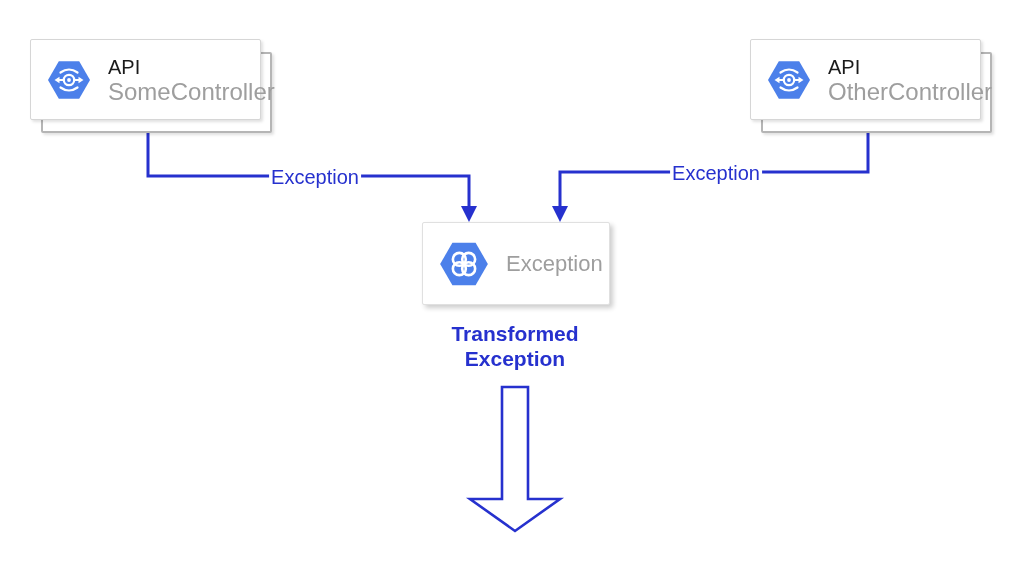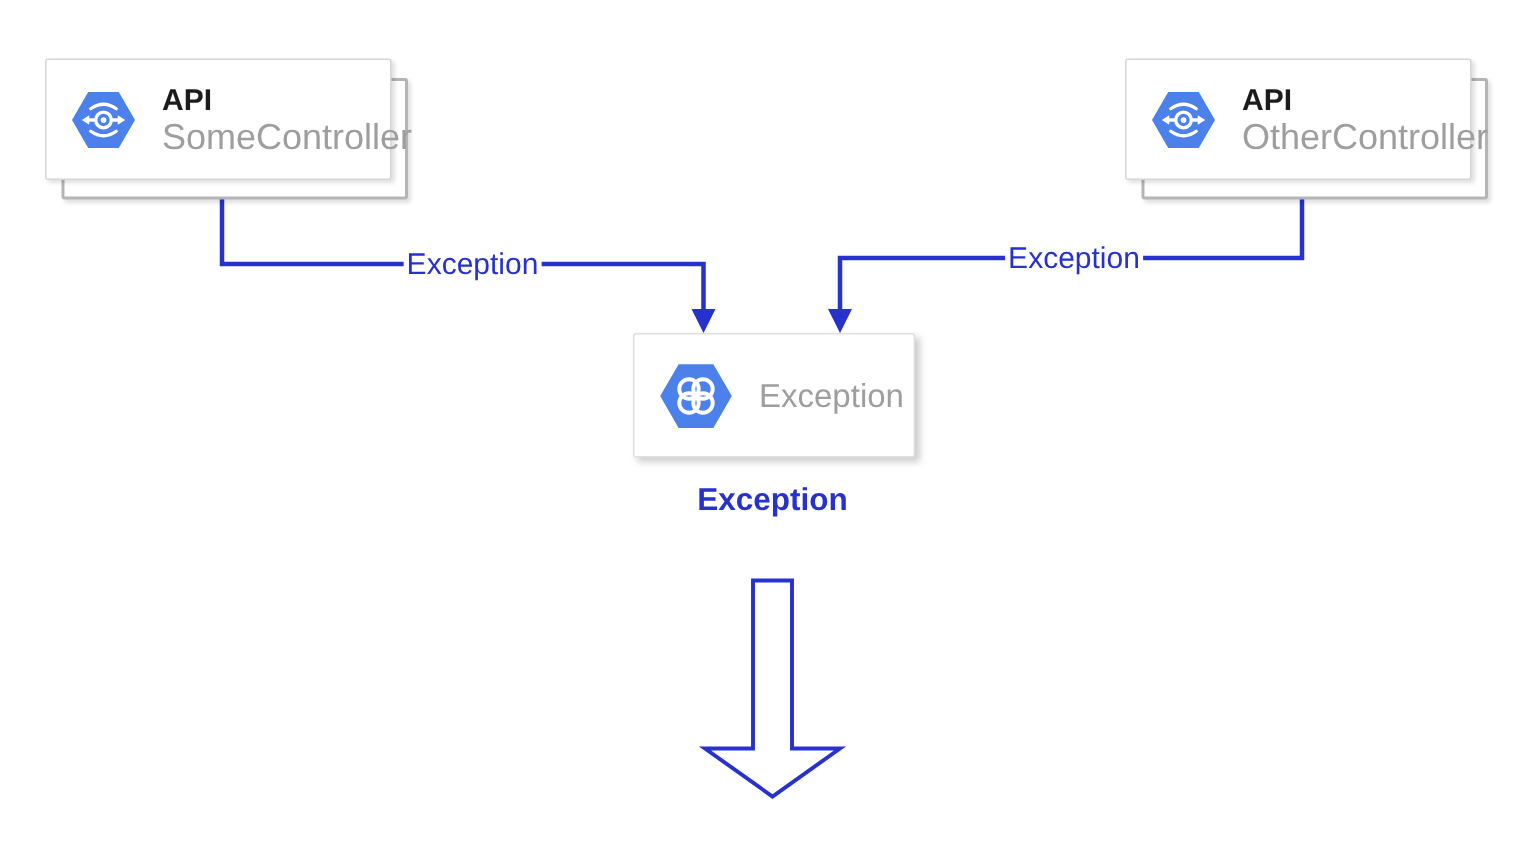--- a/index.html
+++ b/index.html
@@ -51,21 +51,21 @@
     border: 1px solid #e0e0e0;
     box-shadow: 3px 3px 5px rgba(0,0,0,0.20);
   }
 
   .hex-icon { display: inline-flex; flex: 0 0 auto; }
 
   .card-text { display: flex; flex-direction: column; }
 
   .card-title {
     font-size: 20px;
-    font-weight: bold;
+    font-weight: normal;
     color: #1b1b1b;
     line-height: 24px;
   }
   .card-sub {
     font-size: 24px;
     color: #9e9e9e;
     line-height: 25px;
   }
   .card-single .card-title {
     font-weight: normal;
@@ -198,17 +198,18 @@
       <div class="card-text">
         <div class="card-title">Exception</div>
       </div>
     </div>
   </div>
 
   <div class="edge-label" style="left:315px; top:177px;">Exception</div>
   <div class="edge-label" style="left:716px; top:173px;">Exception</div>
 
   <div class="transformed-label">
+    <div>Transformed</div>
     <div>Exception</div>
   </div>
 
 
 </div>
 
 </body></html>

